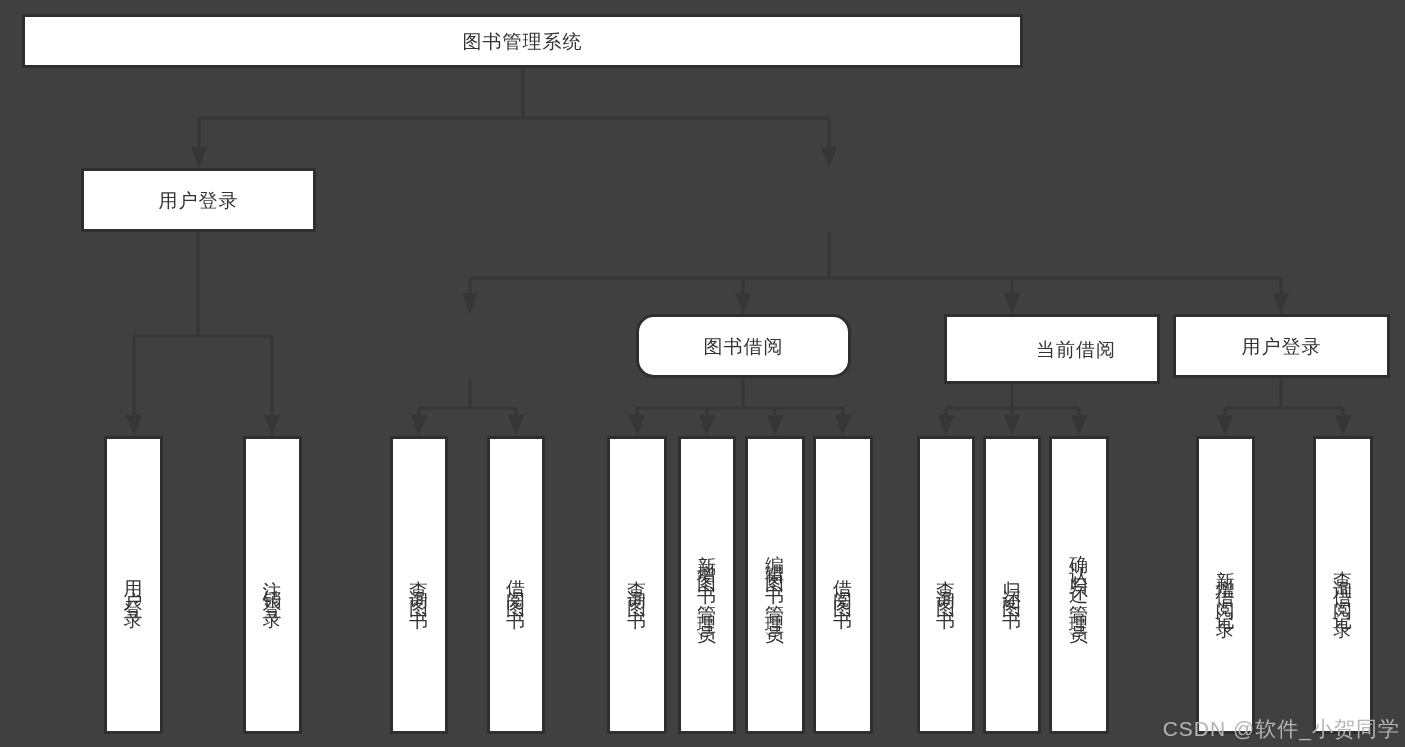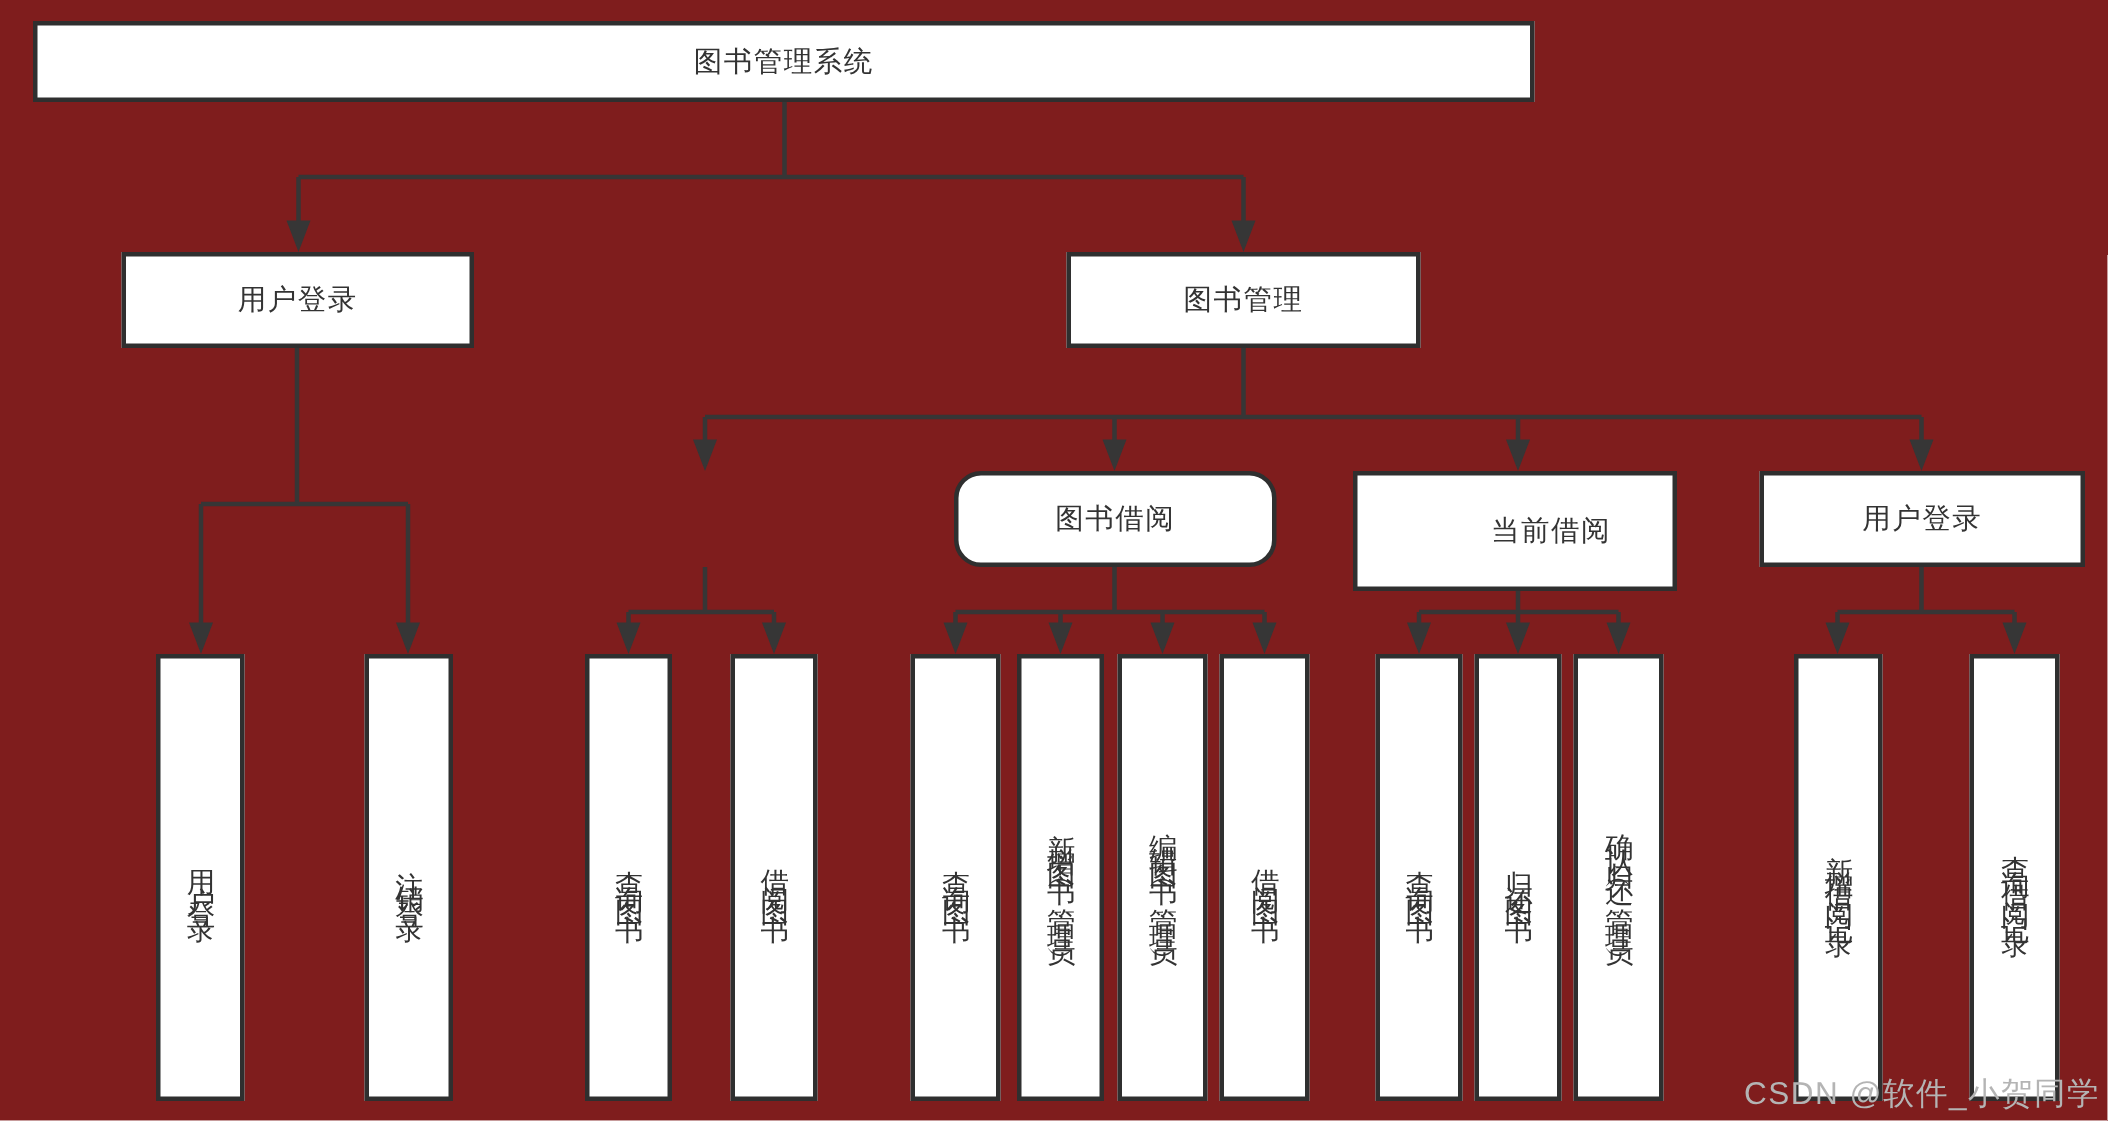--- a/index.html
+++ b/index.html
@@ -5,21 +5,21 @@
   html, body {
     margin: 0;
     padding: 0;
     background: #ffffff;
     font-family: "Liberation Sans", "DejaVu Sans", sans-serif;
   }
   .canvas {
     position: relative;
     width: 1405px;
     height: 747px;
-    background: #7f1d1d;
+    background: #404040;
     overflow: hidden;
   }
   .connectors {
     position: absolute;
     left: 0;
     top: 0;
     width: 1405px;
     height: 747px;
   }
   .box {
@@ -95,24 +95,23 @@
       <polygon points="1004,415 1020,415 1012,436"></polygon>
       <polygon points="1071,415 1087,415 1079,436"></polygon>
       <polygon points="1217,415 1233,415 1225,436"></polygon>
       <polygon points="1335,415 1351,415 1343,436"></polygon>
     </g>
   </svg>
 
   <div class="box" style="left:22px; top:14px; width:1001px; height:54px;">图书管理系统</div>
 
   <div class="box" style="left:81px; top:168px; width:235px; height:64px;">用户登录</div>
-  <div class="box" style="left:711px; top:168px; width:236px; height:64px;">图书管理</div>
 
   <div class="box" style="left:636px; top:314px; width:215px; height:64px;border-radius:18px;">图书借阅</div>
-  <div class="box" style="left:902px; top:314px; width:216px; height:80px;padding-left:48px;">当前借阅</div>
+  <div class="box" style="left:944px; top:314px; width:216px; height:70px;padding-left:48px;">当前借阅</div>
   <div class="box" style="left:1173px; top:314px; width:217px; height:64px;">用户登录</div>
 
   <div class="box leaf" style="left:104px; top:436px; width:59px; height:298px;">用户登录</div>
   <div class="box leaf" style="left:243px; top:436px; width:59px; height:298px;">注销登录</div>
 
   <div class="box leaf" style="left:390px; top:436px; width:58px; height:298px;">查询图书</div>
   <div class="box leaf" style="left:487px; top:436px; width:58px; height:298px;">借阅图书</div>
 
   <div class="box leaf" style="left:607px; top:436px; width:60px; height:298px;">查询图书</div>
   <div class="box leaf" style="left:678px; top:436px; width:58px; height:298px;">新增图书（管理员）</div>

